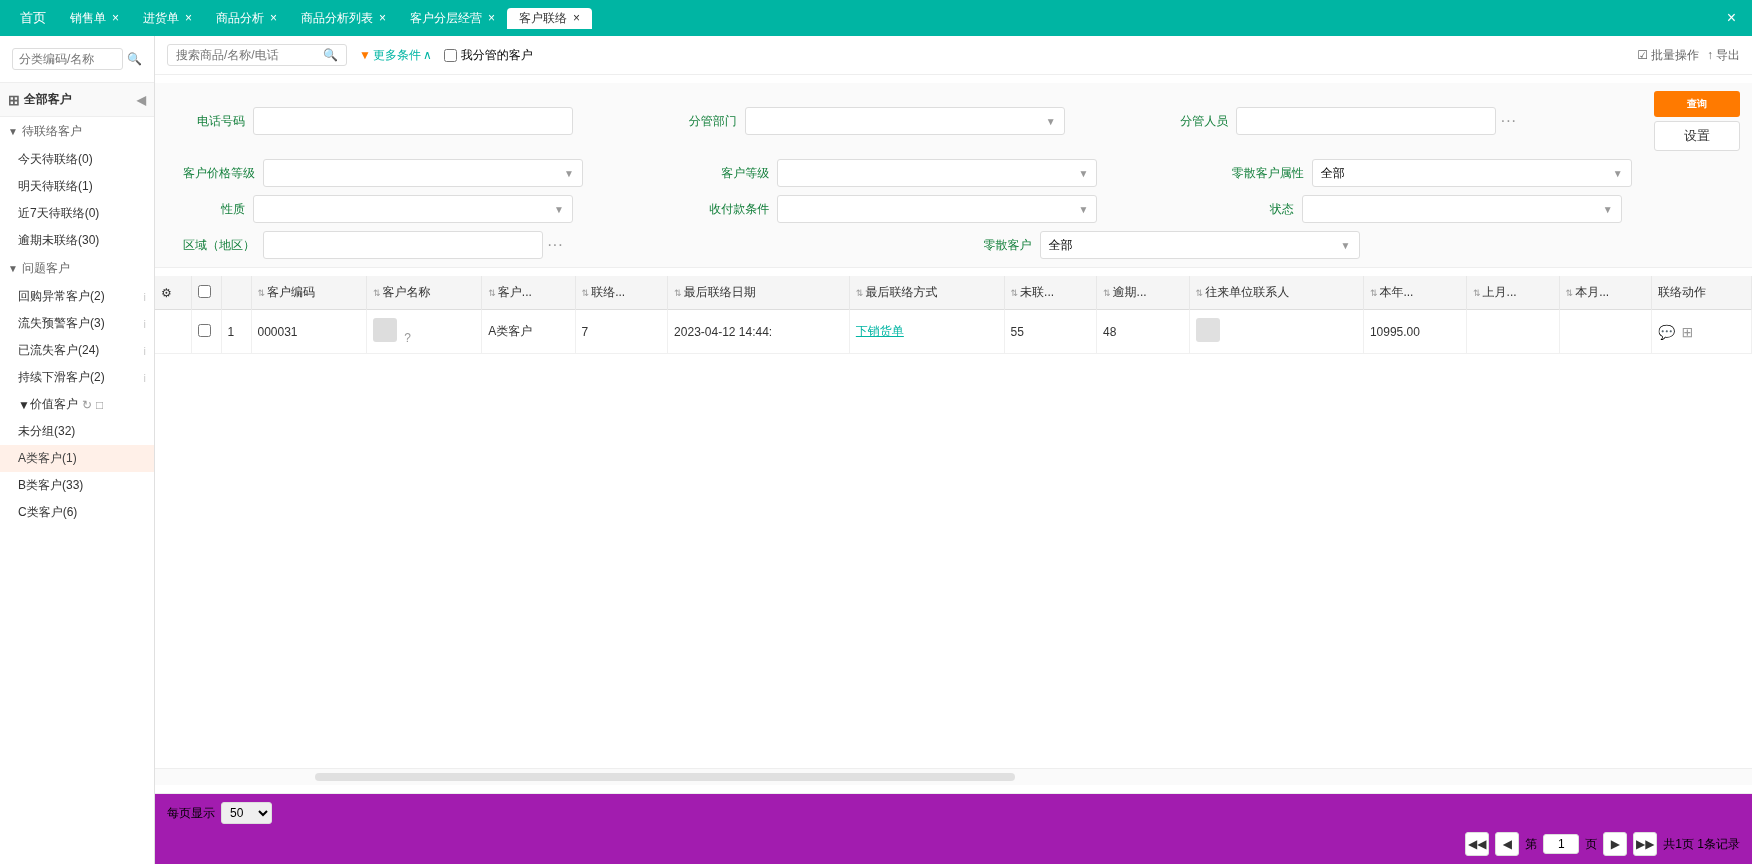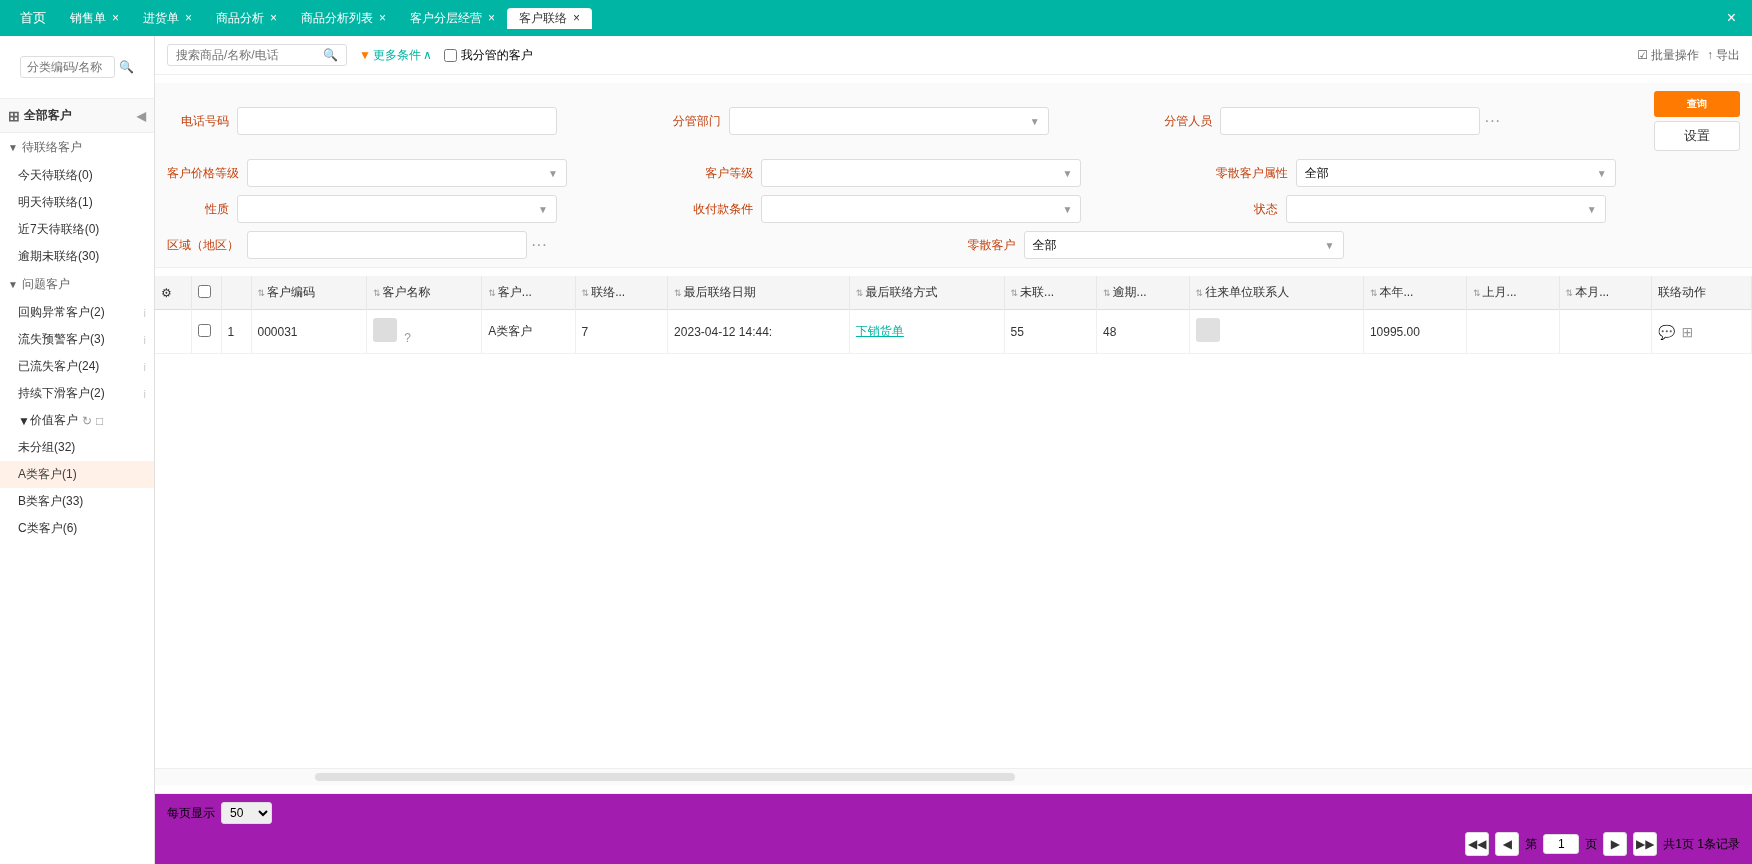--- a/index.html
+++ b/index.html
@@ -60,21 +60,21 @@
     .sidebar {
       width: 155px;
       background: white;
       border-right: 1px solid #e0e0e0;
       display: flex;
       flex-direction: column;
       overflow-y: auto;
       flex-shrink: 0;
     }
     .sidebar-search {
-      padding: 20px;
+      padding: 12px;
       display: flex;
       align-items: center;
       border-bottom: 1px solid #eee;
     }
     .sidebar-search input {
       border: 1px solid #ddd;
       border-radius: 3px;
       padding: 3px 6px;
       width: 100%;
       font-size: 12px;
@@ -214,25 +214,26 @@
       gap: 0;
     }
     .filter-row:last-child { margin-bottom: 0; }
     .filter-field {
       display: flex;
       align-items: center;
       flex: 1;
       min-width: 0;
     }
     .filter-label {
-      color: #c2410c;
+      color: #15803d;
       white-space: nowrap;
       min-width: 70px;
       text-align: right;
       padding-right: 8px;
+      margin-left: 16px;
     }
     .filter-input {
       flex: 1;
       border: 1px solid #ddd;
       border-radius: 3px;
       padding: 4px 8px;
       font-size: 12px;
       outline: none;
       height: 28px;
     }

